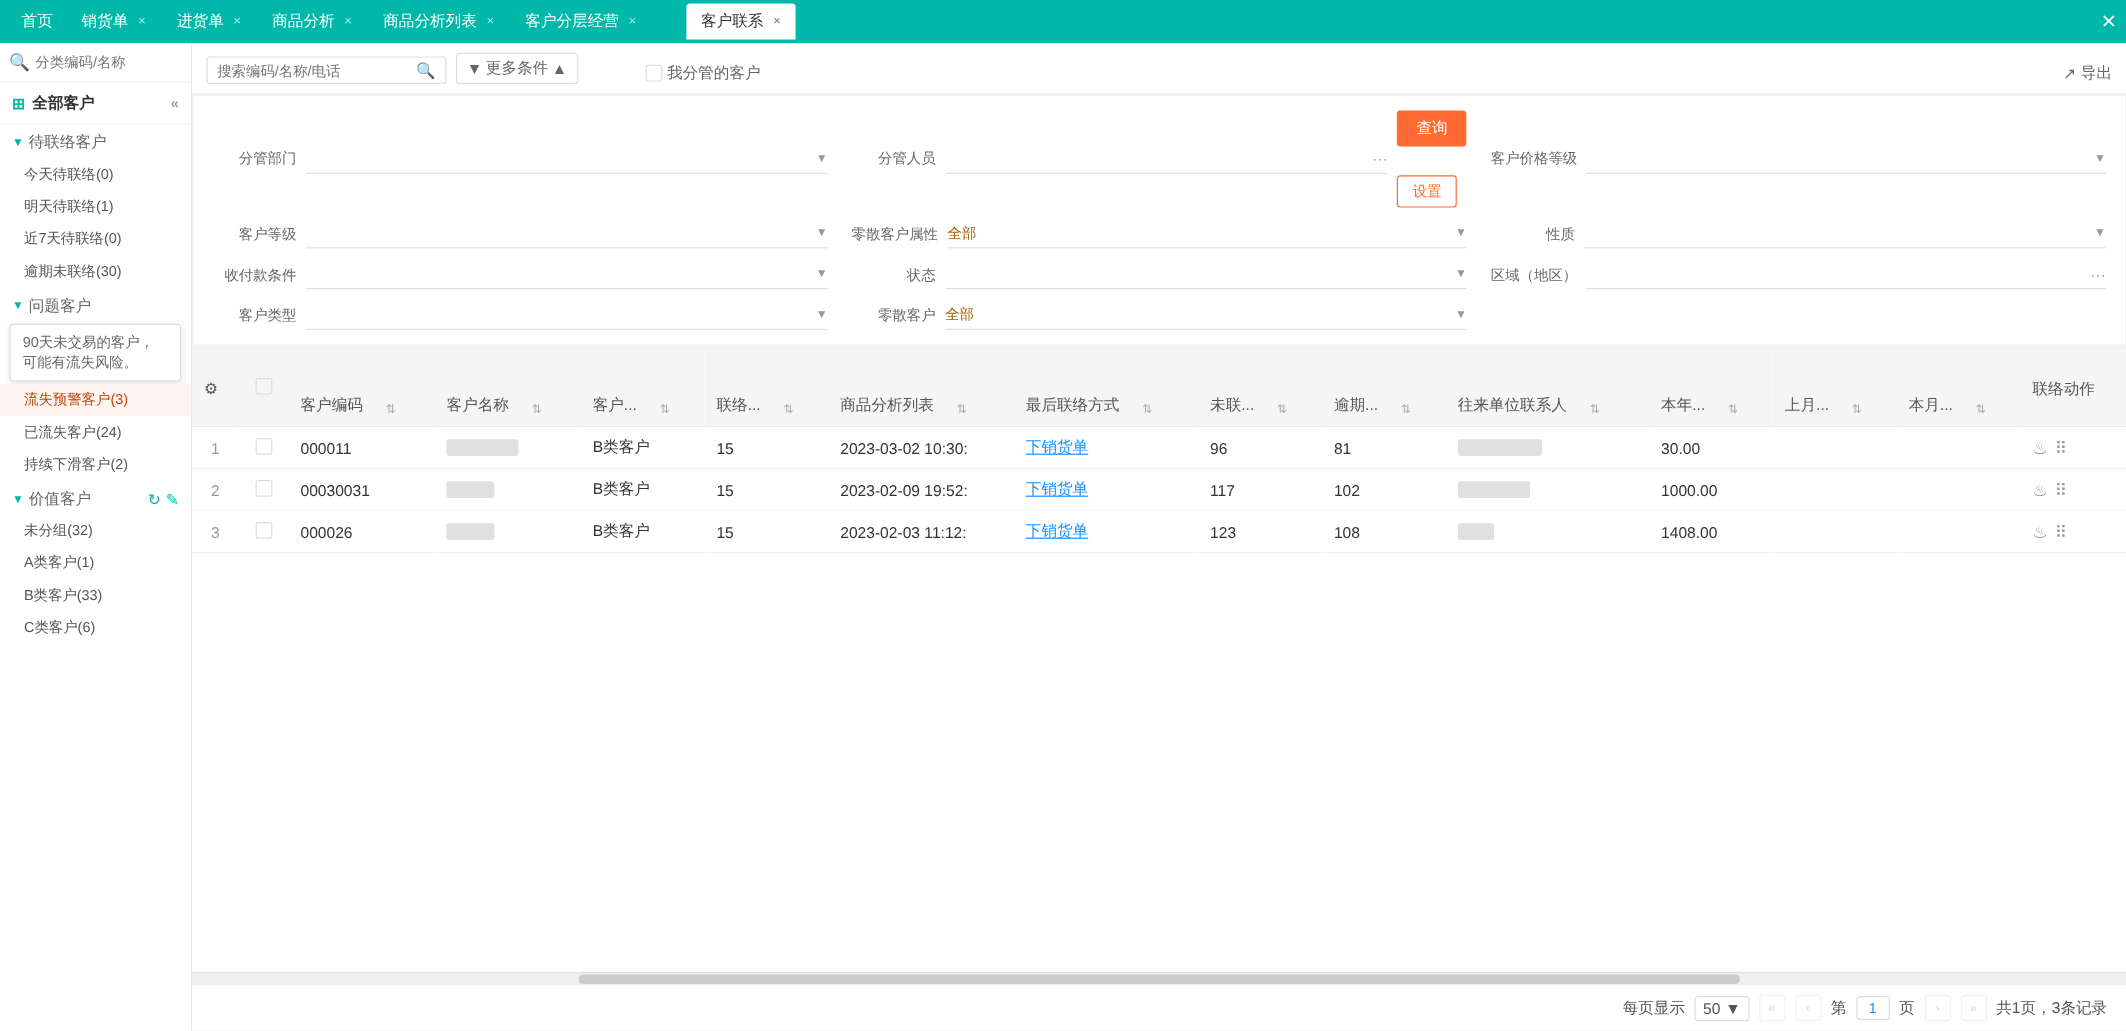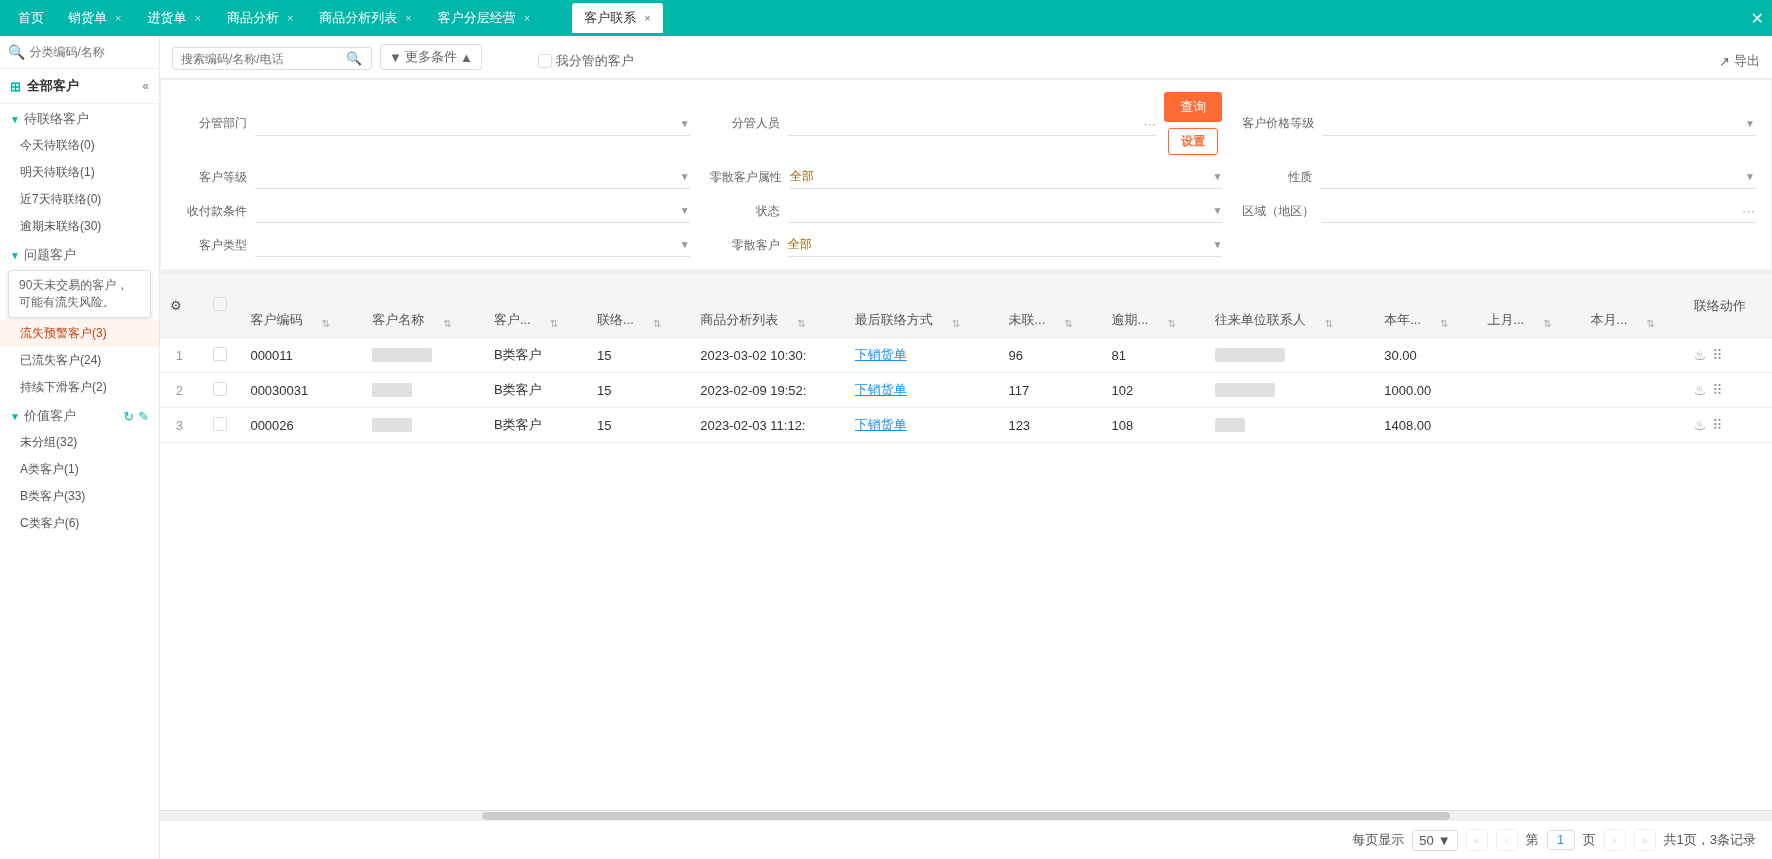--- a/index.html
+++ b/index.html
@@ -272,27 +272,26 @@
       font-size: 13px;
     }
     .settings-btn {
       background: #fff;
       color: #ff6b35;
       border: 1px solid #ff6b35;
       border-radius: 3px;
       padding: 4px 12px;
       cursor: pointer;
       font-size: 12px;
-      font-weight: bold;
     }
     .filter-actions {
       display: flex;
       flex-direction: column;
-      gap: 6px;
-      align-items: center;
+      gap: 24px;
+      align-items: flex-start;
       justify-content: center;
     }
 
     
     .table-area {
       flex: 1;
       overflow: auto;
       background: #fff;
       margin-top: 4px;
     }

